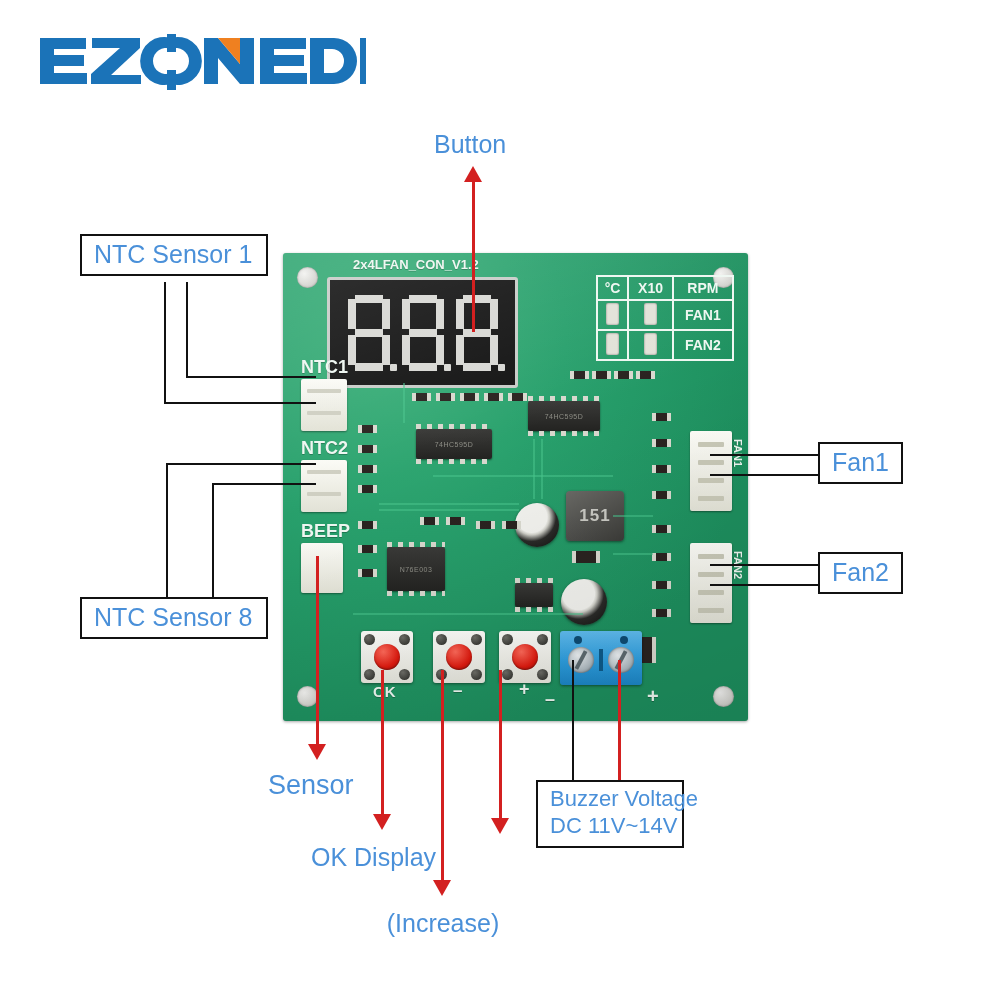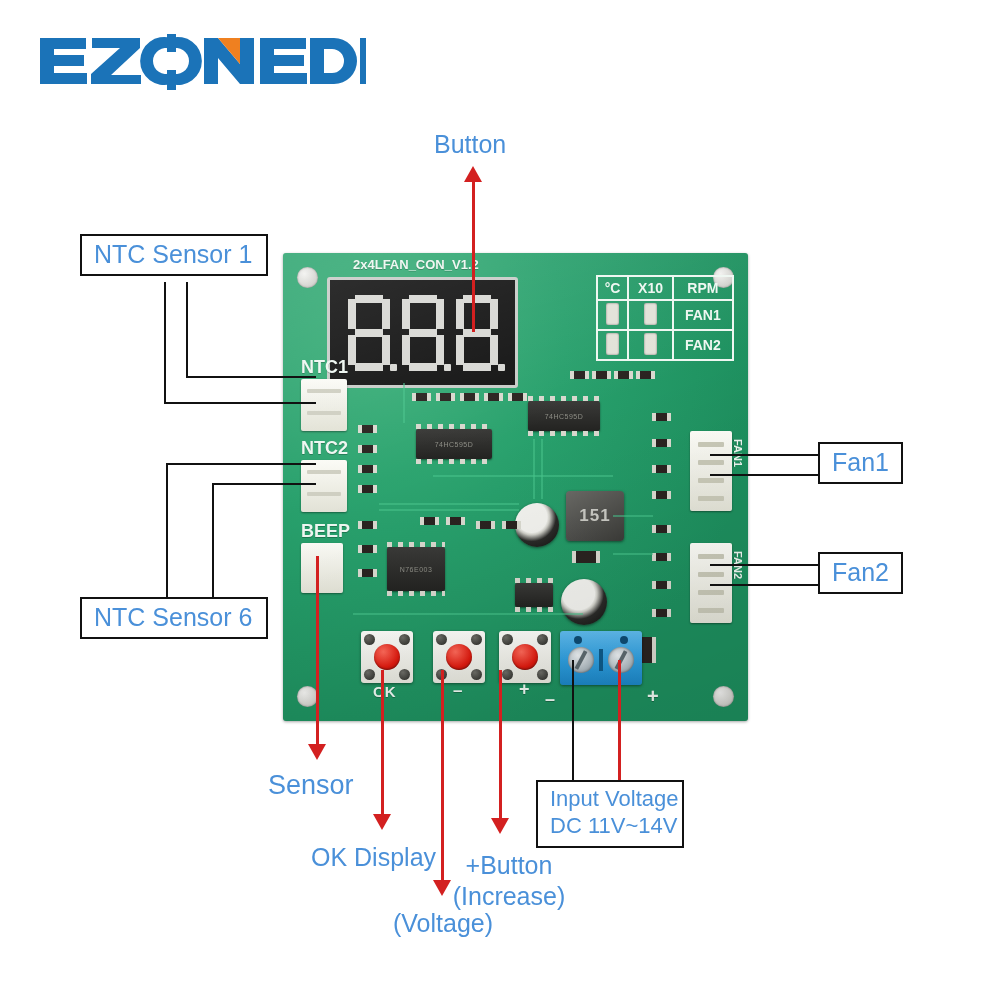--- a/index.html
+++ b/index.html
@@ -378,21 +378,21 @@
   <div class="rl v" style="left:472px;top:180px;height:152px;"></div>
   <div class="arrow up" style="left:464px;top:166px;"></div>
 
   <div class="callout boxed" style="left:80px;top:234px;width:160px;">NTC Sensor 1</div>
 
   <div class="ln v" style="left:186px;top:282px;height:94px;"></div>
   <div class="ln h" style="left:186px;top:376px;width:130px;"></div>
   <div class="ln v" style="left:164px;top:282px;height:120px;"></div>
   <div class="ln h" style="left:164px;top:402px;width:152px;"></div>
 
-  <div class="callout boxed" style="left:80px;top:597px;width:160px;">NTC Sensor 6</div>
+  <div class="callout boxed" style="left:80px;top:597px;width:160px;">NTC Sensor 8</div>
   <div class="ln v" style="left:166px;top:463px;height:134px;"></div>
   <div class="ln h" style="left:166px;top:463px;width:150px;"></div>
   <div class="ln v" style="left:212px;top:483px;height:114px;"></div>
   <div class="ln h" style="left:212px;top:483px;width:104px;"></div>
 
   <div class="callout boxed" style="left:818px;top:442px;">Fan1</div>
   <div class="ln h" style="left:710px;top:454px;width:108px;"></div>
   <div class="ln h" style="left:710px;top:474px;width:108px;"></div>
 
   <div class="callout boxed" style="left:818px;top:552px;">Fan2</div>
@@ -403,30 +403,26 @@
   <div class="arrow down" style="left:308px;top:744px;"></div>
   <div class="callout plain" style="left:268px;top:770px;font-size:27px;">Sensor</div>
 
   <div class="rl v" style="left:381px;top:670px;height:146px;"></div>
   <div class="arrow down" style="left:373px;top:814px;"></div>
   <div class="callout plain" style="left:311px;top:843px;">OK Display</div>
 
   <div class="rl v" style="left:441px;top:670px;height:212px;"></div>
   <div class="arrow down" style="left:433px;top:880px;"></div>
   <div class="callout plain center two-line" style="left:368px;top:908px;width:150px;">
-    <div>(Voltage)</div>
+    <div>(Increase)</div>
   </div>
 
   <div class="rl v" style="left:499px;top:670px;height:150px;"></div>
   <div class="arrow down" style="left:491px;top:818px;"></div>
-  <div class="callout plain center two-line" style="left:443px;top:850px;width:132px;">
-    <div>+Button</div>
-    <div>(Increase)</div>
-  </div>
 
   <div class="ln v" style="left:572px;top:660px;height:120px;"></div>
   <div class="rl v" style="left:618px;top:660px;height:120px;"></div>
   <div class="callout boxed center two-line" style="left:536px;top:780px;width:120px;font-size:22px;">
-    <div>Input Voltage</div>
+    <div>Buzzer Voltage</div>
     <div>DC 11V~14V</div>
   </div>
 
 </div>
 
 </body></html>

